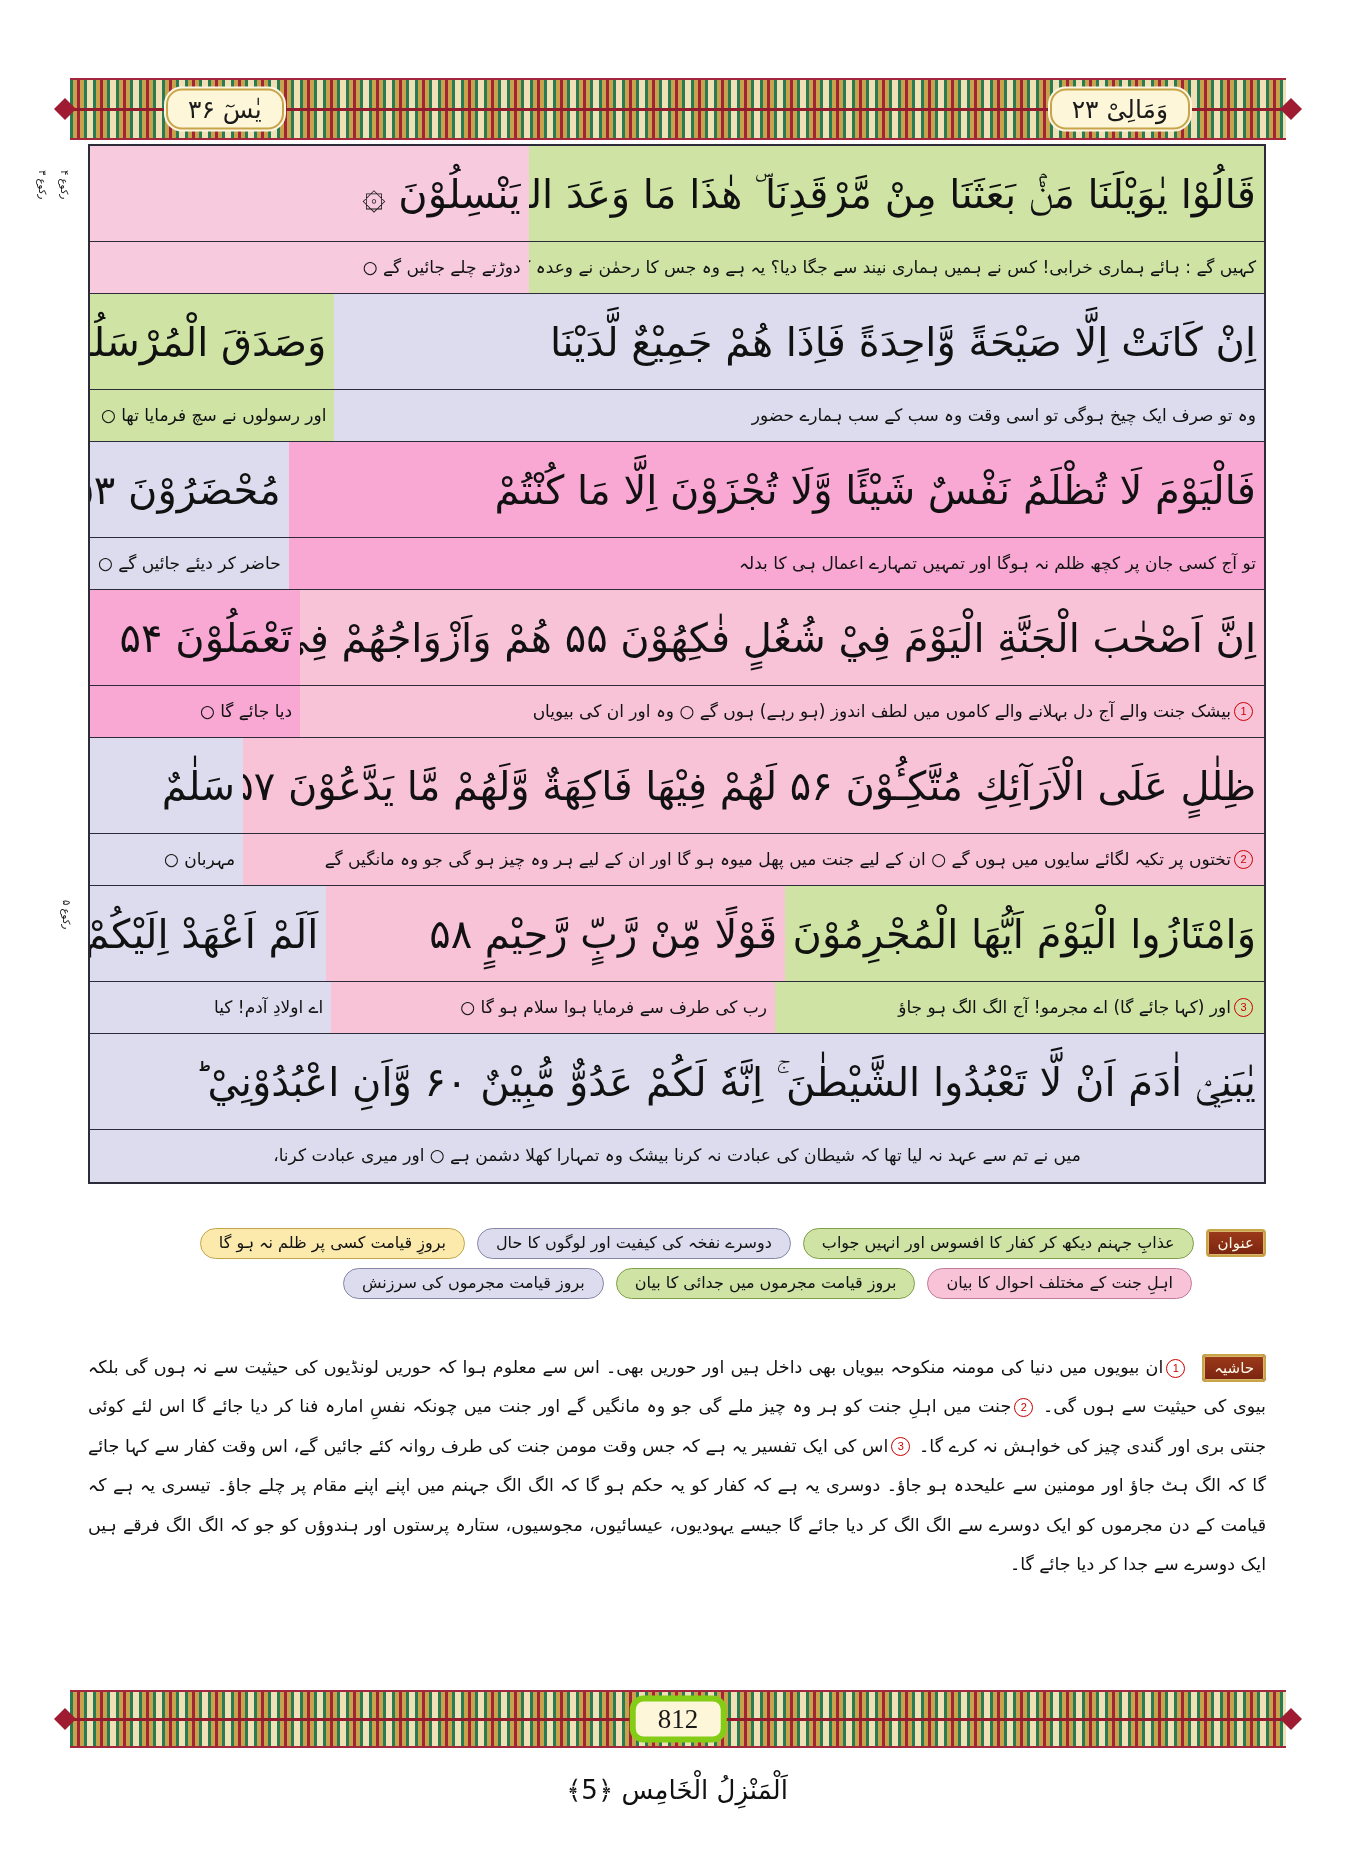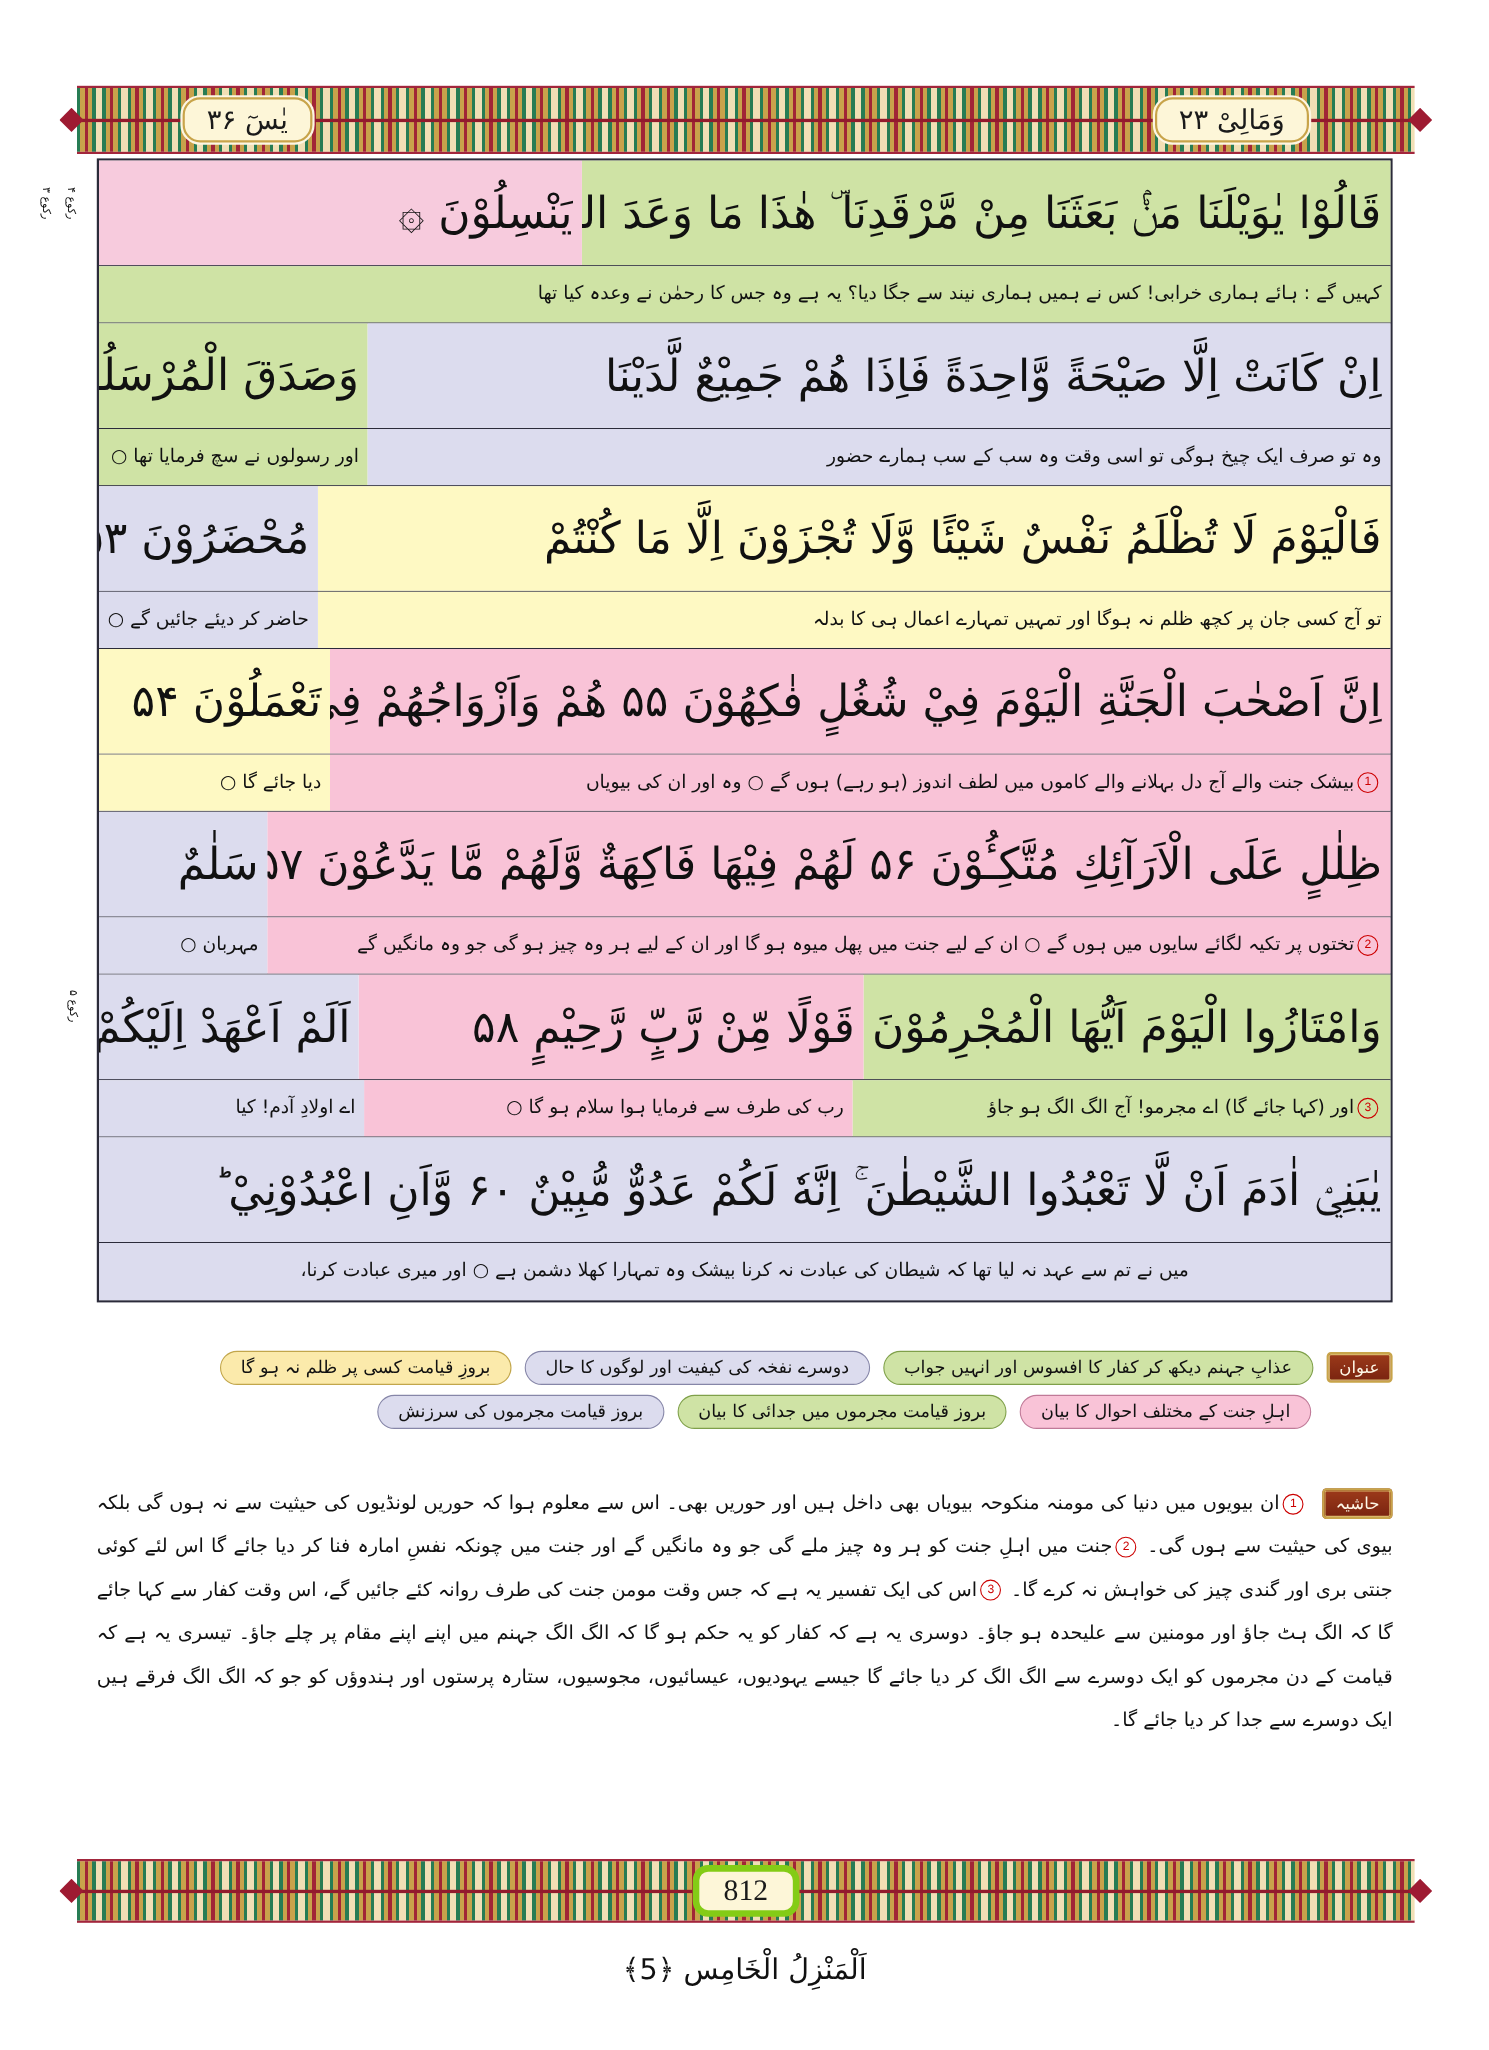--- a/index.html
+++ b/index.html
@@ -81,21 +81,21 @@
     font-family:"DejaVu Sans","Liberation Sans",sans-serif;
     color:#111;padding:5px 8px;white-space:nowrap;overflow:hidden;
   }
   .ar-row{height:96px;}
   .ur-row{height:52px;}
 
   
   .bg-green{background:#cfe3a5;}
   .bg-pink{background:#f7cbdd;}
   .bg-lav{background:#dcdcee;}
-  .bg-cream{background:#fef9c3;}
+  .bg-cream{background:#f9a8d4;}
   .bg-rose{background:#f9c3d7;}
 
   
   .fn-mark{
     display:inline-flex;align-items:center;justify-content:center;
     width:17px;height:17px;border:1.4px solid #cc0000;border-radius:50%;
     color:#cc0000;font-size:11px;line-height:1;margin:0 3px;
     font-family:"Liberation Sans",sans-serif;vertical-align:middle;
   }
 
@@ -177,20 +177,23 @@
 
   <div class="text-frame" id="text-frame">
       <div class="row arabic ar-row">
         <div class="seg ar bg-green" style="flex: 63 1 0%;">قَالُوْا يٰوَيْلَنَا مَنْۢ بَعَثَنَا مِنْ مَّرْقَدِنَا ۜ هٰذَا مَا وَعَدَ الرَّحْمٰنُ</div>
         <div class="seg ar bg-pink" style="flex: 37 1 0%;">يَنْسِلُوْنَ ۞</div>
       </div>
       <div class="row urdu ur-row">
         <div class="seg ur bg-green" style="flex: 63 1 0%;">
           <span>کہیں گے : ہائے ہماری خرابی! کس نے ہمیں ہماری نیند سے جگا دیا؟ یہ ہے وہ جس کا رحمٰن نے وعدہ کیا تھا</span>
         </div>
+        <div class="seg ur bg-pink" style="flex: 37 1 0%;">
+          <span>دوڑتے چلے جائیں گے ○</span>
+        </div>
       </div>
       <div class="row arabic ar-row">
         <div class="seg ar bg-lav" style="flex: 80 1 0%;">اِنْ كَانَتْ اِلَّا صَيْحَةً وَّاحِدَةً فَاِذَا هُمْ جَمِيْعٌ لَّدَيْنَا</div>
         <div class="seg ar bg-green" style="flex: 20 1 0%;">وَصَدَقَ الْمُرْسَلُوْنَ ۵۲</div>
       </div>
       <div class="row urdu ur-row">
         <div class="seg ur bg-lav" style="flex: 80 1 0%;">
           <span>وہ تو صرف ایک چیخ ہوگی تو اسی وقت وہ سب کے سب ہمارے حضور</span>
         </div>
         <div class="seg ur bg-green" style="flex: 20 1 0%;">

